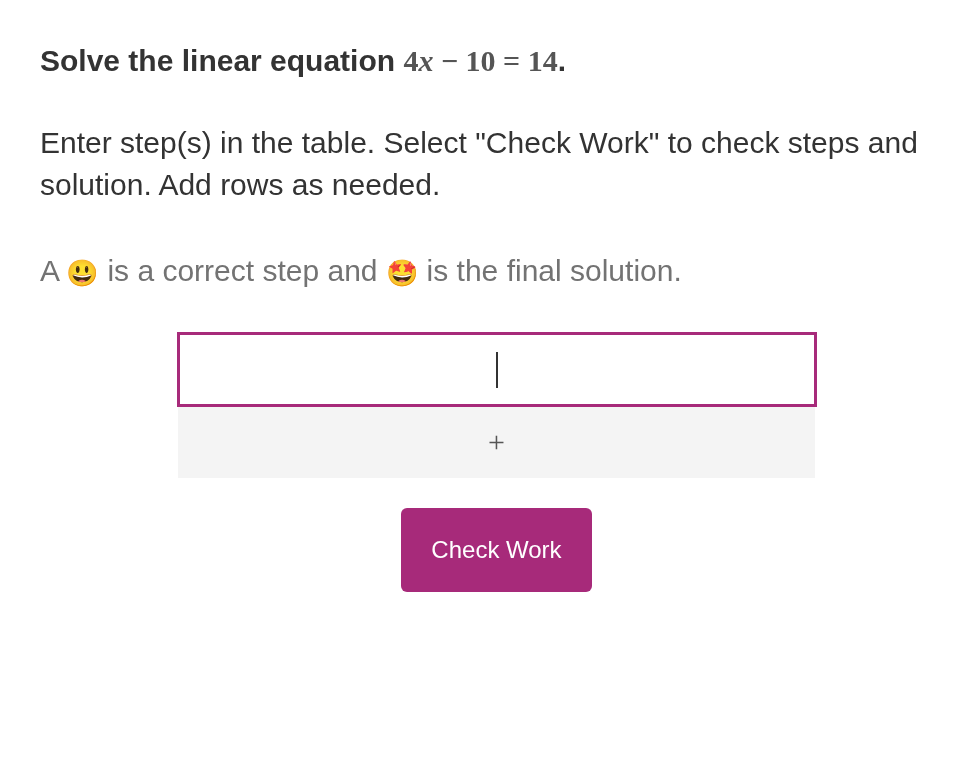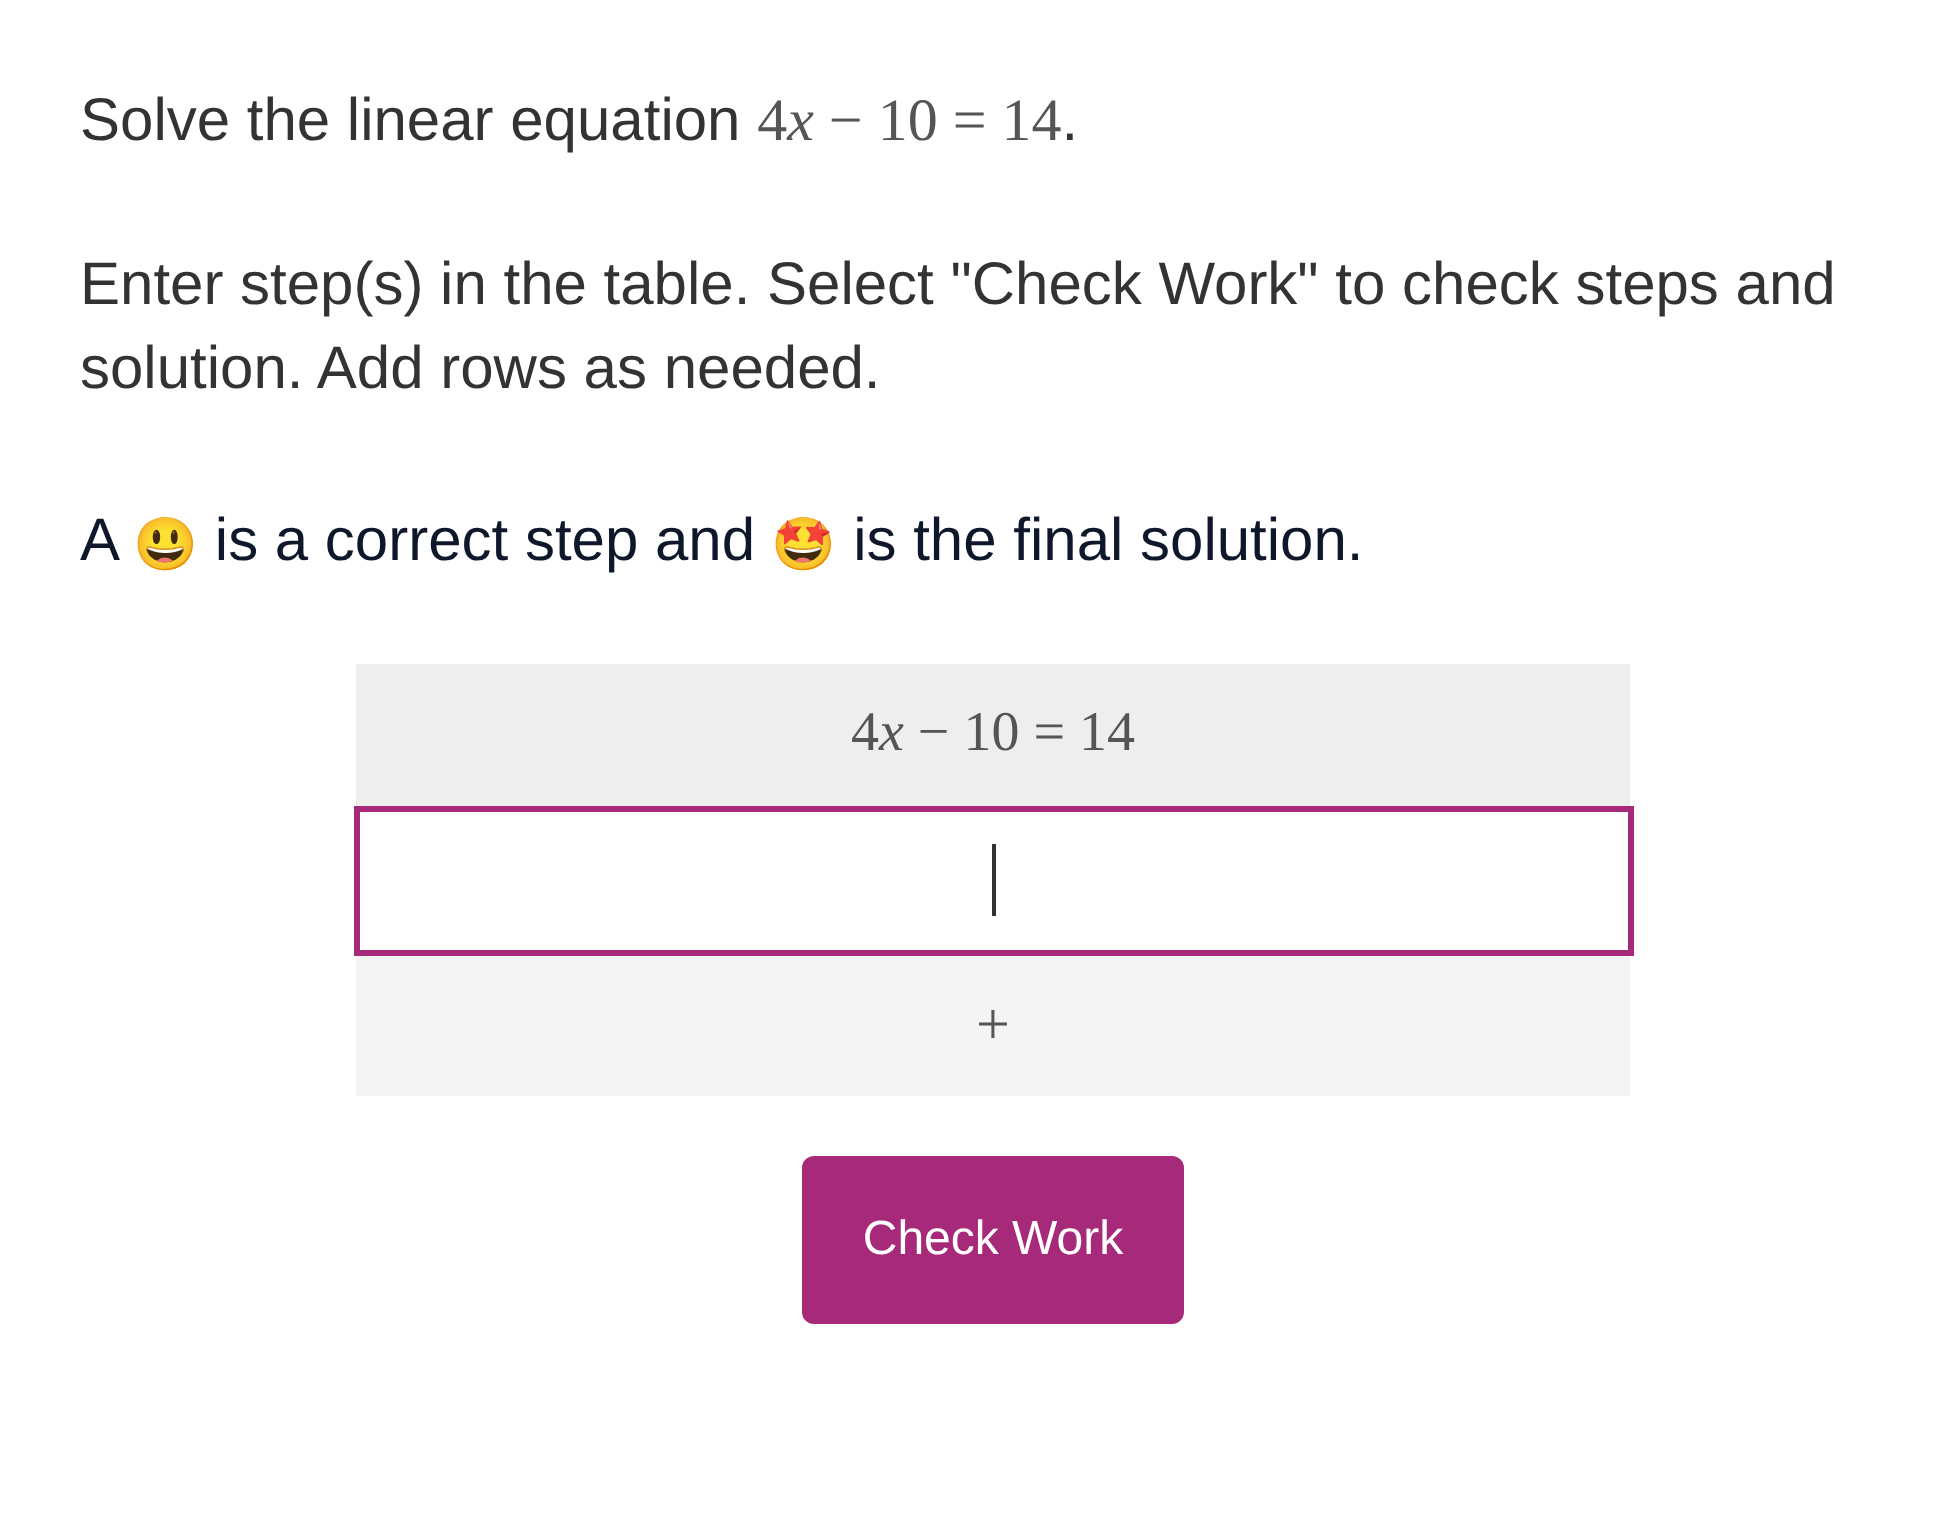--- a/index.html
+++ b/index.html
@@ -13,37 +13,38 @@
       color: #333333;
       width: 973px;
       height: 761px;
       padding: 40px 20px 20px 40px;
     }
     .question-line {
       font-size: 30px;
       color: #333333;
       margin-bottom: 40px;
       line-height: 1.4;
+      font-weight: bold;
     }
     .math-inline {
       font-family: "Times New Roman", Times, serif;
       color: #555555;
     }
     .math-var {
       font-style: italic;
     }
     .instructions {
       font-size: 30px;
       color: #333333;
       margin-bottom: 44px;
       line-height: 1.4;
     }
     .legend {
       font-size: 30px;
-      color: #0f172a;
+      color: #737373;
       margin-bottom: 40px;
       line-height: 1.4;
     }
     .emoji {
       display: inline-block;
       vertical-align: middle;
       font-size: 26px;
       line-height: 1;
     }
     .table-wrap {
@@ -125,25 +126,20 @@
 
 <div class="instructions">Enter step(s) in the table.  Select "Check Work" to check steps and solution.  Add rows as needed.</div>
 
 <div class="legend">
   <span>A </span><span class="emoji">😃</span><span> is a correct step and </span><span class="emoji">🤩</span><span> is the final solution.</span>
 </div>
 
 <div class="table-wrap">
   <table class="solve-table">
     <tbody>
-        <tr>
-      <td class="table-header">
-        <span>4</span><span class="math-var">x</span><span> − </span><span>10</span><span> = </span><span>14</span>
-      </td>
-    </tr>
     <tr class="table-input-row">
       <td class="table-input-cell">
         <div class="caret"></div>
         <input type="text" class="step-input" value="" style="">
       </td>
     </tr>
     <tr>
       <td class="table-add-row">
         <span>+</span>
       </td>

